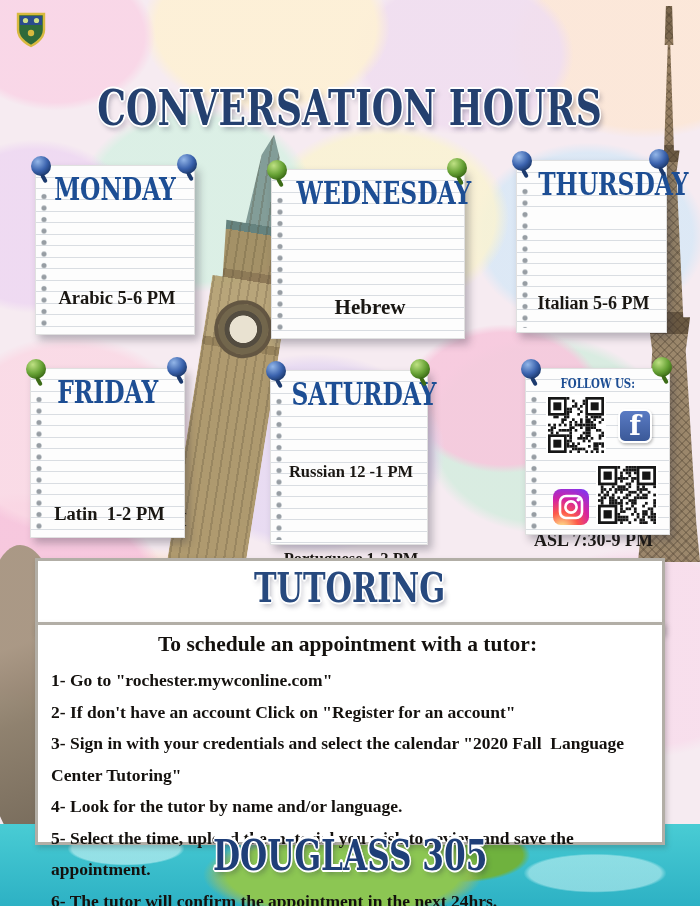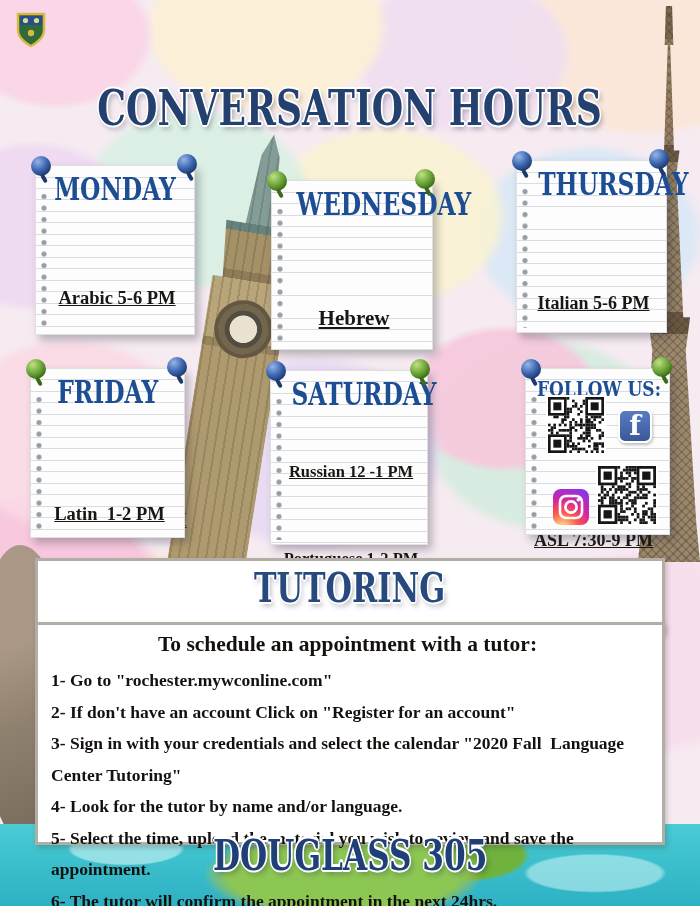--- a/index.html
+++ b/index.html
@@ -98,24 +98,24 @@
     background-size:10px 11.5px;
   }
   .day-title {
     position:absolute; top:5px; left:0; width:100%; text-align:center;
     font-family:"DejaVu Serif", serif; font-weight:bold; font-size:30px;
     color:#1d4e94; white-space:nowrap;
   }
   .day-title span { display:inline-block; transform:scale(.78,1.05); }
   .items { position:absolute; left:10px; right:6px; text-align:center;
     font-weight:bold; color:#1a1713; white-space:pre-wrap; }
-  .item { white-space:pre;text-decoration:underline; }
+  .item { white-space:pre; }
   #card-monday    { left:35px;  top:165px; width:160px; height:170px; }
   #card-monday    .items { top:40px; line-height:37px; font-size:18.5px; }
-  #card-wednesday { left:271px; top:180px; width:162px; height:170px; }
+  #card-wednesday { left:271px; top:169px; width:194px; height:170px; }
   #card-wednesday .items { top:62px; line-height:30px; font-size:21px; }
   #card-thursday  { left:516px; top:160px; width:151px; height:173px; }
   #card-thursday  .items { top:44px; line-height:39.5px; font-size:18px; }
   #card-friday    { left:30px;  top:368px; width:155px; height:170px; }
   #card-friday    .items { top:58px; line-height:35px; font-size:18.5px; }
   #card-saturday  { left:270px; top:370px; width:158px; height:175px; }
   #card-saturday  .items { top:28px; line-height:29px; font-size:16.5px; }
   #card-follow    { left:525px; top:368px; width:145px; height:167px; }
   
   .pin { position:absolute; width:20px; height:20px; border-radius:50%; top:-10px; z-index:4; }
@@ -123,21 +123,21 @@
   .pin.right { right:-3px; top:-12px; }
   .pin::after { content:""; position:absolute; width:4px; height:9px; bottom:-7px; left:11px;
     border-radius:2px; transform:rotate(-30deg); }
   .pin.blue  { background:radial-gradient(circle at 34% 28%, #93b6e8, #3a62ad 48%, #152f5c 85%); }
   .pin.blue::after  { background:#1c3a6e; }
   .pin.green { background:radial-gradient(circle at 34% 28%, #bfe184, #67a235 48%, #2f5c0e 85%); }
   .pin.green::after { background:#3c6b17; }
   
   .follow-title {
     position:absolute; top:8px; left:0; width:100%; text-align:center;
-    font-family:"DejaVu Serif", serif; font-weight:bold; font-size:20px;
+    font-family:"DejaVu Serif", serif; font-weight:bold; font-size:12px;
     color:#1d4e94; white-space:nowrap;
   }
   .follow-title span { display:inline-block; transform:scale(.85,1.05); }
   .qr { position:absolute; background:#fff; padding:2px; }
   #qr-1 { left:20px; top:26px; width:60px; height:60px; }
   #qr-2 { left:70px; top:95px; width:62px; height:62px; }
   .fb-icon {
     position:absolute; left:92px; top:40px; width:34px; height:34px;
     border-radius:7px; border:2px solid #fff;
     background:linear-gradient(180deg,#5a7bc4,#3b5998);

